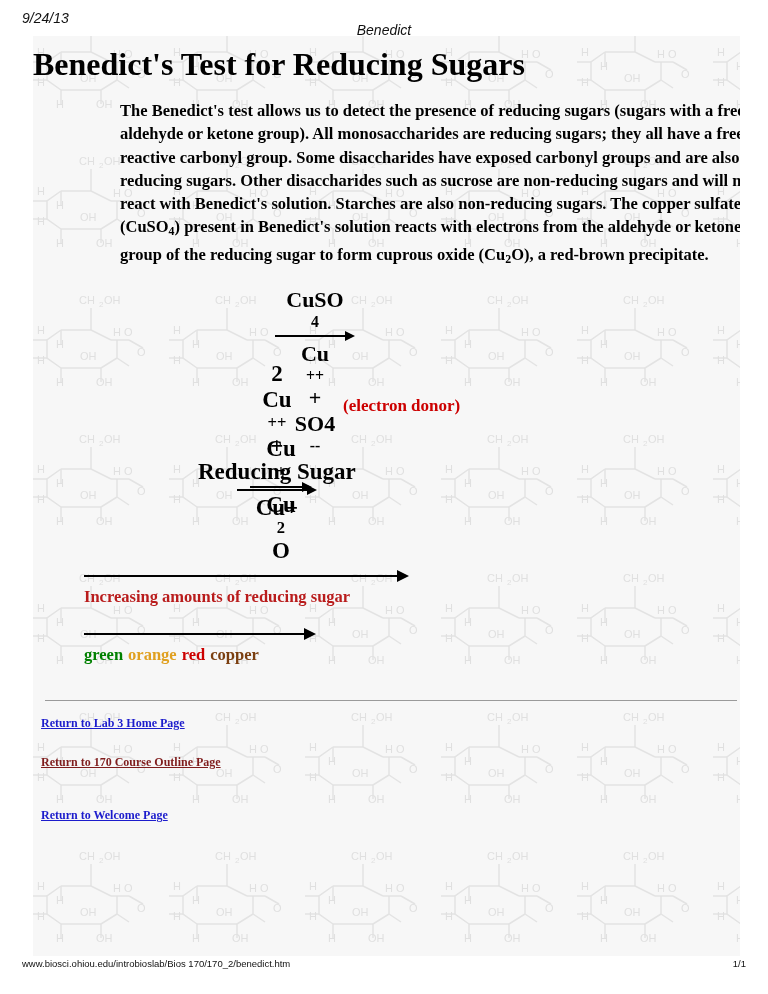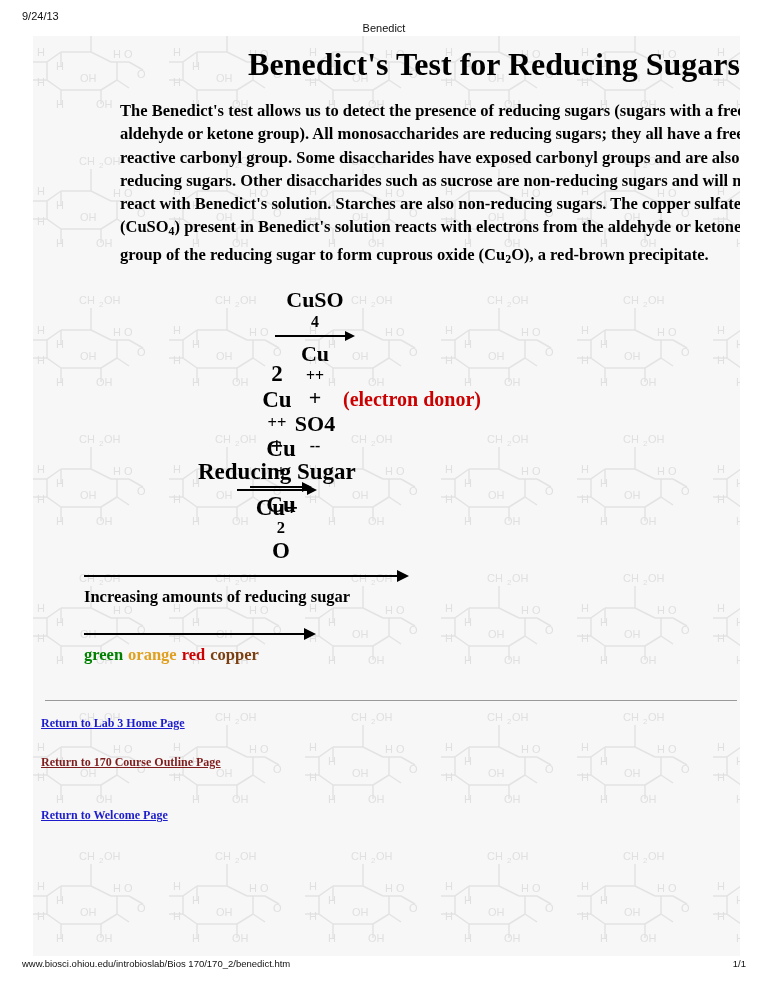--- a/index.html
+++ b/index.html
@@ -16,22 +16,23 @@
   }
 
   
   .print-header {
     position: absolute;
     top: 10px;
     left: 0;
     width: 608px;
     height: 16px;
     font-family: "Liberation Sans", "DejaVu Sans", sans-serif;
-    font-size: 11px;
+    font-size: 14px;
     color: #111;
+    font-style: italic;
   }
   .print-header .ph-left {
     position: absolute;
     left: 22px;
     top: 0;
   }
   .print-header .ph-center {
     position: absolute;
     left: 0;
     width: 768px;
@@ -86,21 +87,21 @@
     top: 0;
     width: 707px;
     height: 920px;
   }
 
   .doc-title {
     position: absolute;
     left: 0;
     top: 10px;
     width: 707px;
-    text-align: right;
+    text-align: left;
     font-size: 32px;
     font-weight: bold;
     color: #000;
     letter-spacing: 0px;
   }
 
   .para {
     position: absolute;
     left: 51px;
     width: 655px;
@@ -131,21 +132,21 @@
   #eq1 { left: 236px; top: 251px; }
   #eq2 { left: 165px; top: 325px; font-size: 23px; }
   #eq3 { left: 211px; top: 400px; font-size: 23px; }
 
   .eq-note-red {
     position: absolute;
     color: #cc0000;
     font-weight: bold;
     white-space: nowrap;
   }
-  #eqnote1 { left: 310px; top: 352px; font-size: 20px; }
+  #eqnote1 { left: 310px; top: 360px; font-size: 17px; }
 
   .red { color: #cc0000; }
 
   
   .arrow {
     display: inline-block;
     position: relative;
     height: 10px;
     margin: 0 6px;
     vertical-align: middle;
@@ -195,21 +196,21 @@
     border-left: 12px solid #000;
   }
   #arrow-long-1 { left: 51px; top: 534px; width: 325px; }
   #arrow-long-2 { left: 51px; top: 592px; width: 232px; }
 
   .caption {
     position: absolute;
     left: 51px;
     font-size: 16.5px;
     font-weight: bold;
-    color: #000000;
+    color: #b91c1c;
     white-space: nowrap;
   }
   #caption-increasing { top: 551px; }
 
   .color-scale {
     position: absolute;
     left: 51px;
     top: 609px;
     font-size: 16.5px;
     font-weight: bold;

